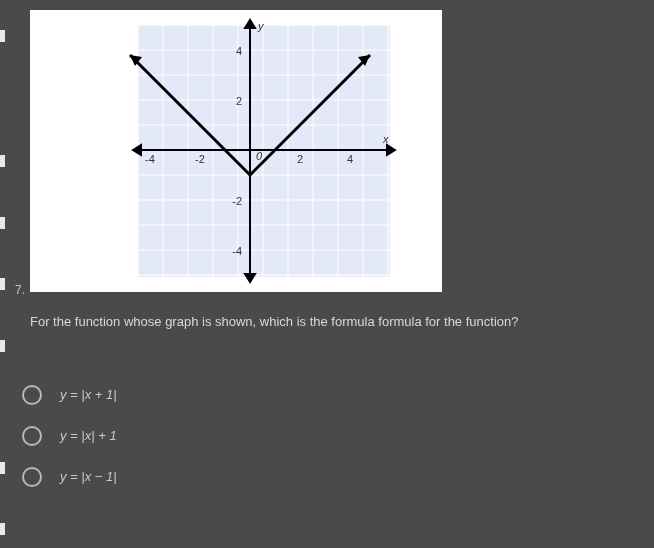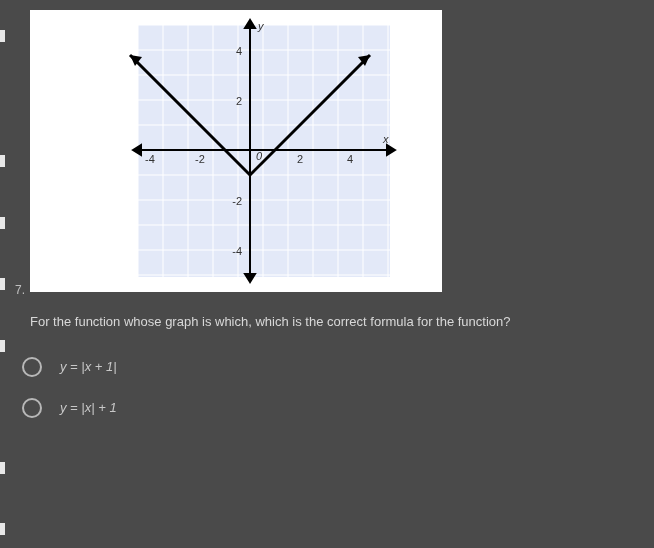--- a/index.html
+++ b/index.html
@@ -37,21 +37,21 @@
     color: #c0c0c0;
   }
   .question-text {
     position: absolute;
     left: 30px; top: 314px;
     color: #d8d8d8;
     font-size: 13px;
   }
   .options {
     position: absolute;
-    left: 22px; top: 346px; text-align: right;
+    left: 22px; top: 374px; text-align: right;
   }
   .opt {
     display: flex;
     align-items: center;
     height: 41px;
     cursor: pointer;
   }
   .radio {
     width: 20px; height: 20px;
     border: 2px solid #b8b8b8;
@@ -142,24 +142,28 @@
     </g>
     <g fill="#000">
       <polygon points="100,45 112,47 105,56"></polygon>
       <polygon points="340,45 328,47 335,56"></polygon>
     </g>
   </svg>
 </div>
 
 <div class="question-row">7.</div>
 
-<div class="question-text">For the function whose graph is which, which is the correct formula for the function?</div>
+<div class="question-text">For the function whose graph is shown, which is the formula formula for the function?</div>
 
 <div class="options">
   <div class="opt">
     <div class="radio"></div>
     <div class="opt-label">y = |x + 1|</div>
   </div>
   <div class="opt">
     <div class="radio"></div>
     <div class="opt-label">y = |x| + 1</div>
   </div>
+  <div class="opt">
+    <div class="radio"></div>
+    <div class="opt-label">y = |x − 1|</div>
+  </div>
 </div>
 
 </body></html>

